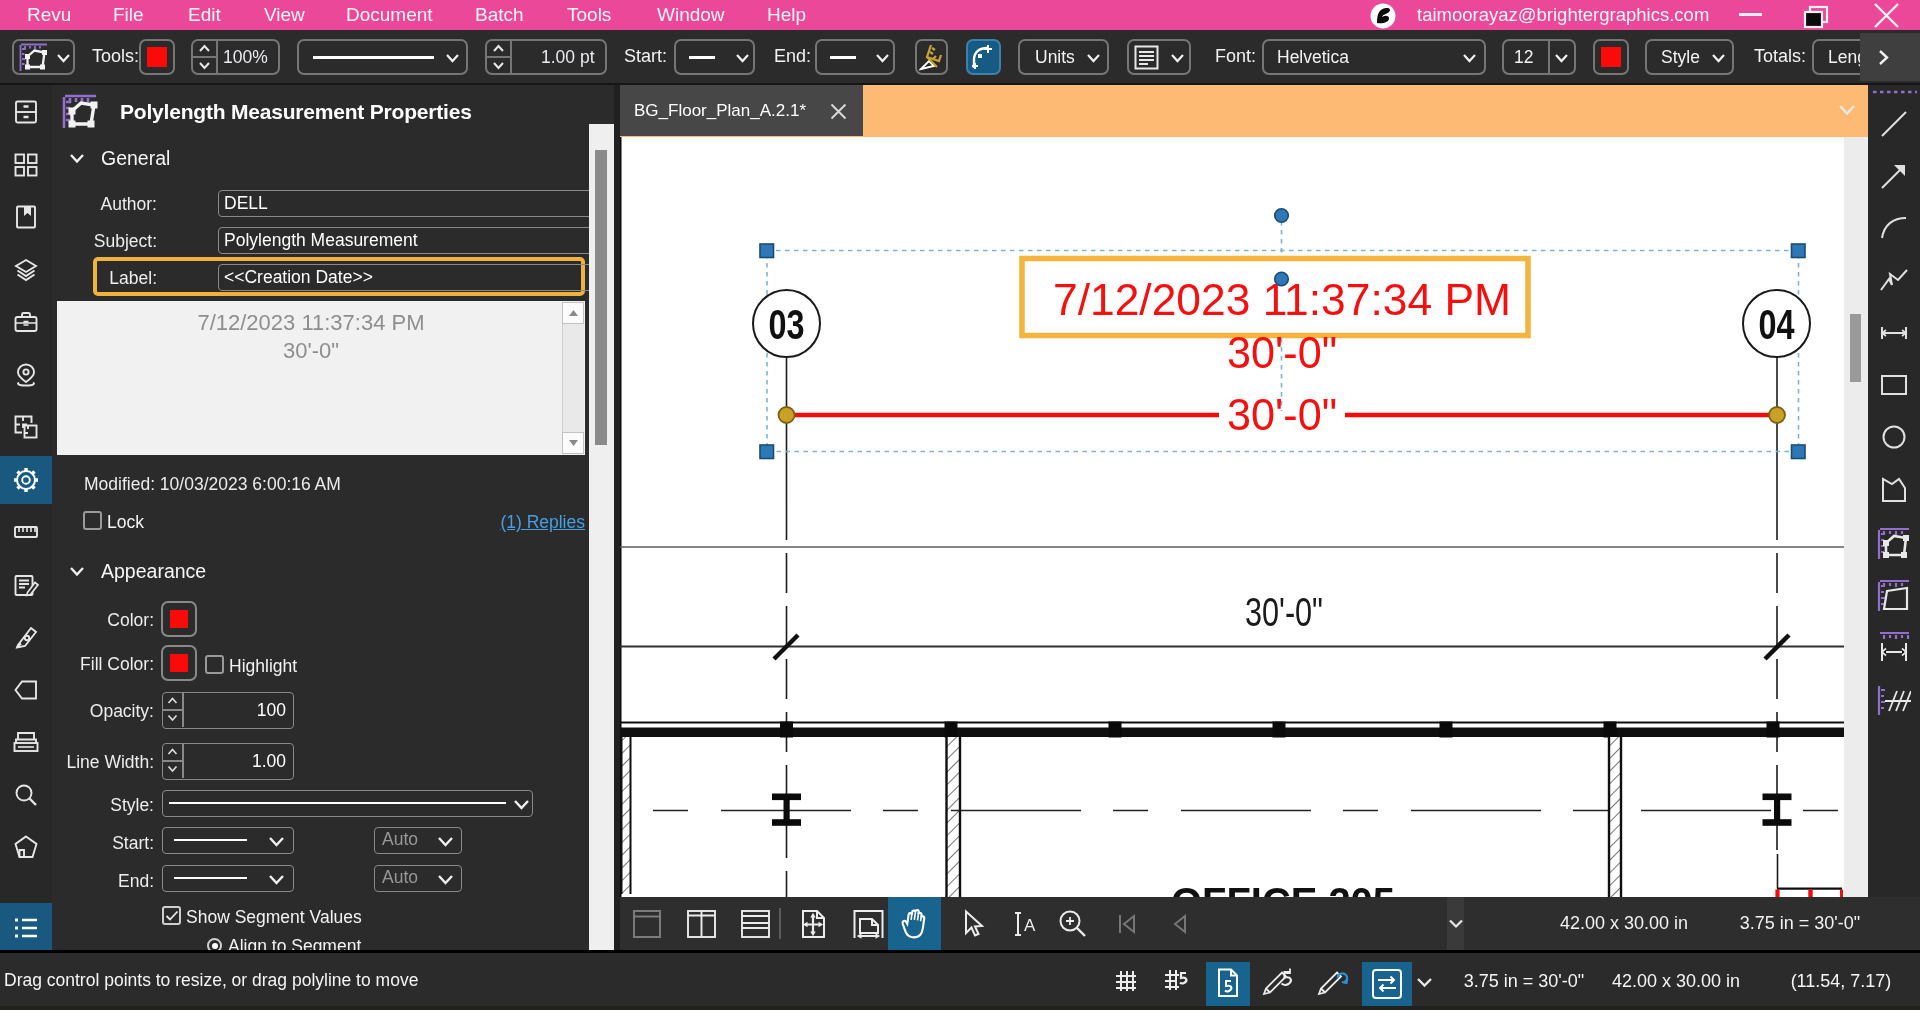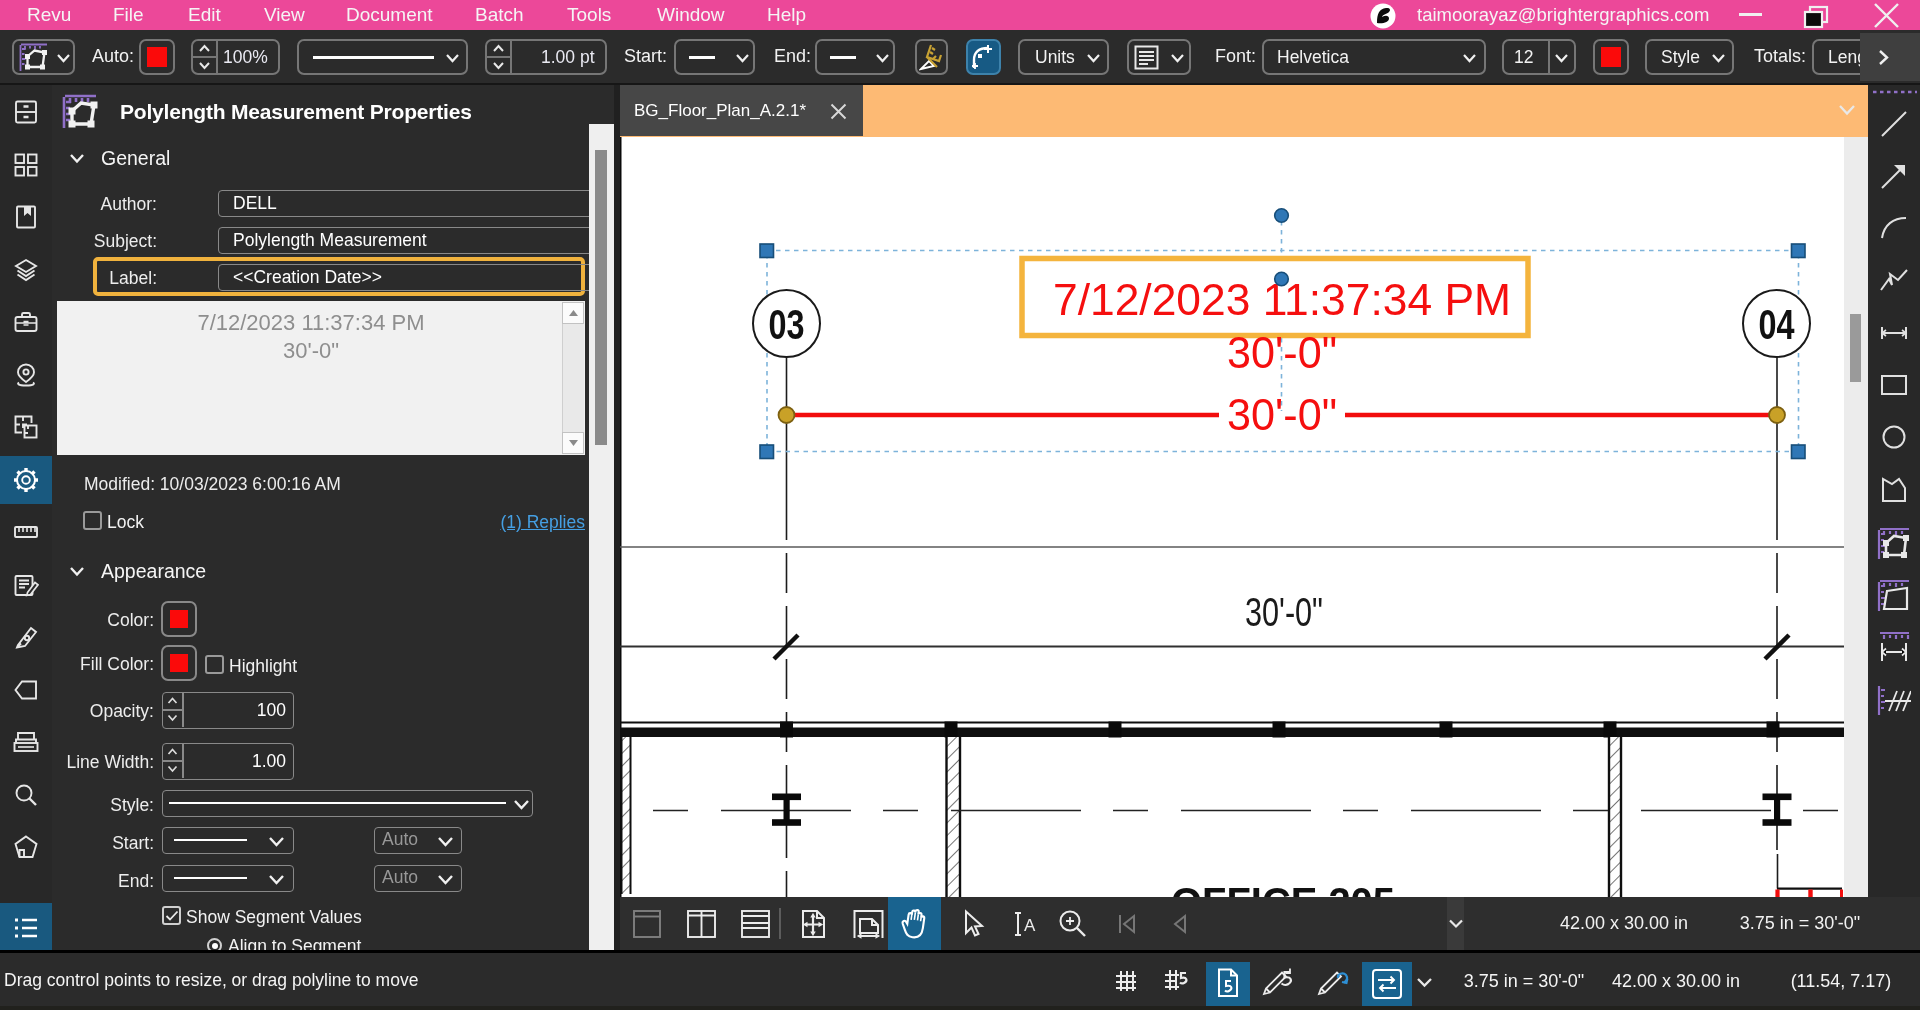--- a/index.html
+++ b/index.html
@@ -7,21 +7,21 @@
   font-family:"Liberation Sans", sans-serif; }
 .abs { position:absolute; }
 #menubar { position:absolute; left:0; top:0; width:1920px; height:30px; background:#ec4899; }
 .mi { position:absolute; top:0; line-height:30px; font-size:19px; color:#f5f5f5; }
 #toolbar { position:absolute; left:0; top:30px; width:1920px; height:55px; background:#2b2b2b; border-bottom:2px solid #161616; }
 .tbox { position:absolute; top:9px; height:36px; border:2px solid #767676; border-radius:7px; }
 .tlabel { position:absolute; top:0; line-height:53px; font-size:18px; color:#f2f2f2; }
 #sidebar { position:absolute; left:0; top:85px; width:52px; height:865px; background:#282828; }
 #panel { position:absolute; left:52px; top:85px; width:568px; height:865px; background:#2b2b2b; overflow:hidden; }
 .plabel { position:absolute; text-align:right; font-size:17.5px; color:#ededed; }
-.pinput { position:absolute; left:166px; width:418px; height:27px; border:1.7px solid #898989; border-radius:4px; color:#fff; font-size:17.5px; line-height:24px; padding-left:14px; }
+.pinput { position:absolute; left:166px; width:418px; height:27px; border:1.7px solid #898989; border-radius:4px; color:#fff; font-size:17.5px; line-height:24px; padding-left:5px; }
 .cb { position:absolute; width:19px; height:19px; border:2px solid #9a9a9a; border-radius:3px; background:transparent; }
 .swatch { position:absolute; width:36px; height:36px; border:2px solid #898989; border-radius:7px; }
 .swatch .in { position:absolute; left:7px; top:7px; width:18px; height:18px; background:#fb0a0a; }
 .spinbox { position:absolute; left:162px; width:132px; height:37px; border:1.7px solid #898989; border-radius:4px; }
 .spinval { position:absolute; right:7px; top:0; line-height:34px; font-size:17.5px; color:#fff; }
 .ddl { position:absolute; border:1.7px solid #898989; border-radius:4px; }
 #tabbar { position:absolute; left:620px; top:85px; width:1448px; height:52px; background:#fdba74; }
 #tab1 { position:absolute; left:0; top:0; width:243px; height:51px; background:#474747; color:#fff; font-size:17px; line-height:51px; }
 #canvas-wrap { position:absolute; left:620px; top:137px; width:1224px; height:760px; background:#fff; }
 #cscroll { position:absolute; left:1844px; top:137px; width:24px; height:760px; background:#ececec; }
@@ -68,21 +68,21 @@
       <path d="M8.5 24 L8.5 13.5 L15.5 7.5 L25.5 9.5 L23.5 24 Z" fill="none" stroke="#f2f2f2" stroke-width="2.3"></path>
       <rect x="6" y="11" width="5" height="5" fill="#f2f2f2"></rect>
       <rect x="6" y="21.5" width="5" height="5" fill="#f2f2f2"></rect>
       <rect x="23" y="7" width="5" height="5" fill="#f2f2f2"></rect>
       <rect x="21" y="21.5" width="5" height="5" fill="#f2f2f2"></rect>
     </svg>
     <svg class="icon" style="left:42px;top:12px" width="15" height="10" viewBox="0 0 15 10">
         <path d="M2 2 L7.5 8 L13 2" fill="none" stroke="#f0f0f0" stroke-width="2.2"></path>
       </svg>
   </div>
-  <span class="tlabel" style="left:92px">Auto:</span>
+  <span class="tlabel" style="left:92px">Tools:</span>
   <div class="tbox" style="left:139px;width:36px">
       <div class="abs" style="left:6px;top:6px;width:20px;height:20px;background:#fb0a0a"></div>
     </div>
   <div class="tbox" style="left:191px;width:89px">
     <div class="abs" style="left:23px;top:0;width:2px;height:32px;background:#767676"></div>
     <div class="abs" style="left:0;top:15px;width:23px;height:2px;background:#767676"></div>
     <svg class="icon" style="left:5px;top:3px" width="13" height="9" viewBox="0 0 13 9">
         <path d="M2 7 L6.5 2 L11 7" fill="none" stroke="#e8e8e8" stroke-width="2"></path>
       </svg>
     <svg class="icon" style="left:5px;top:20px" width="13" height="9" viewBox="0 0 13 9">

